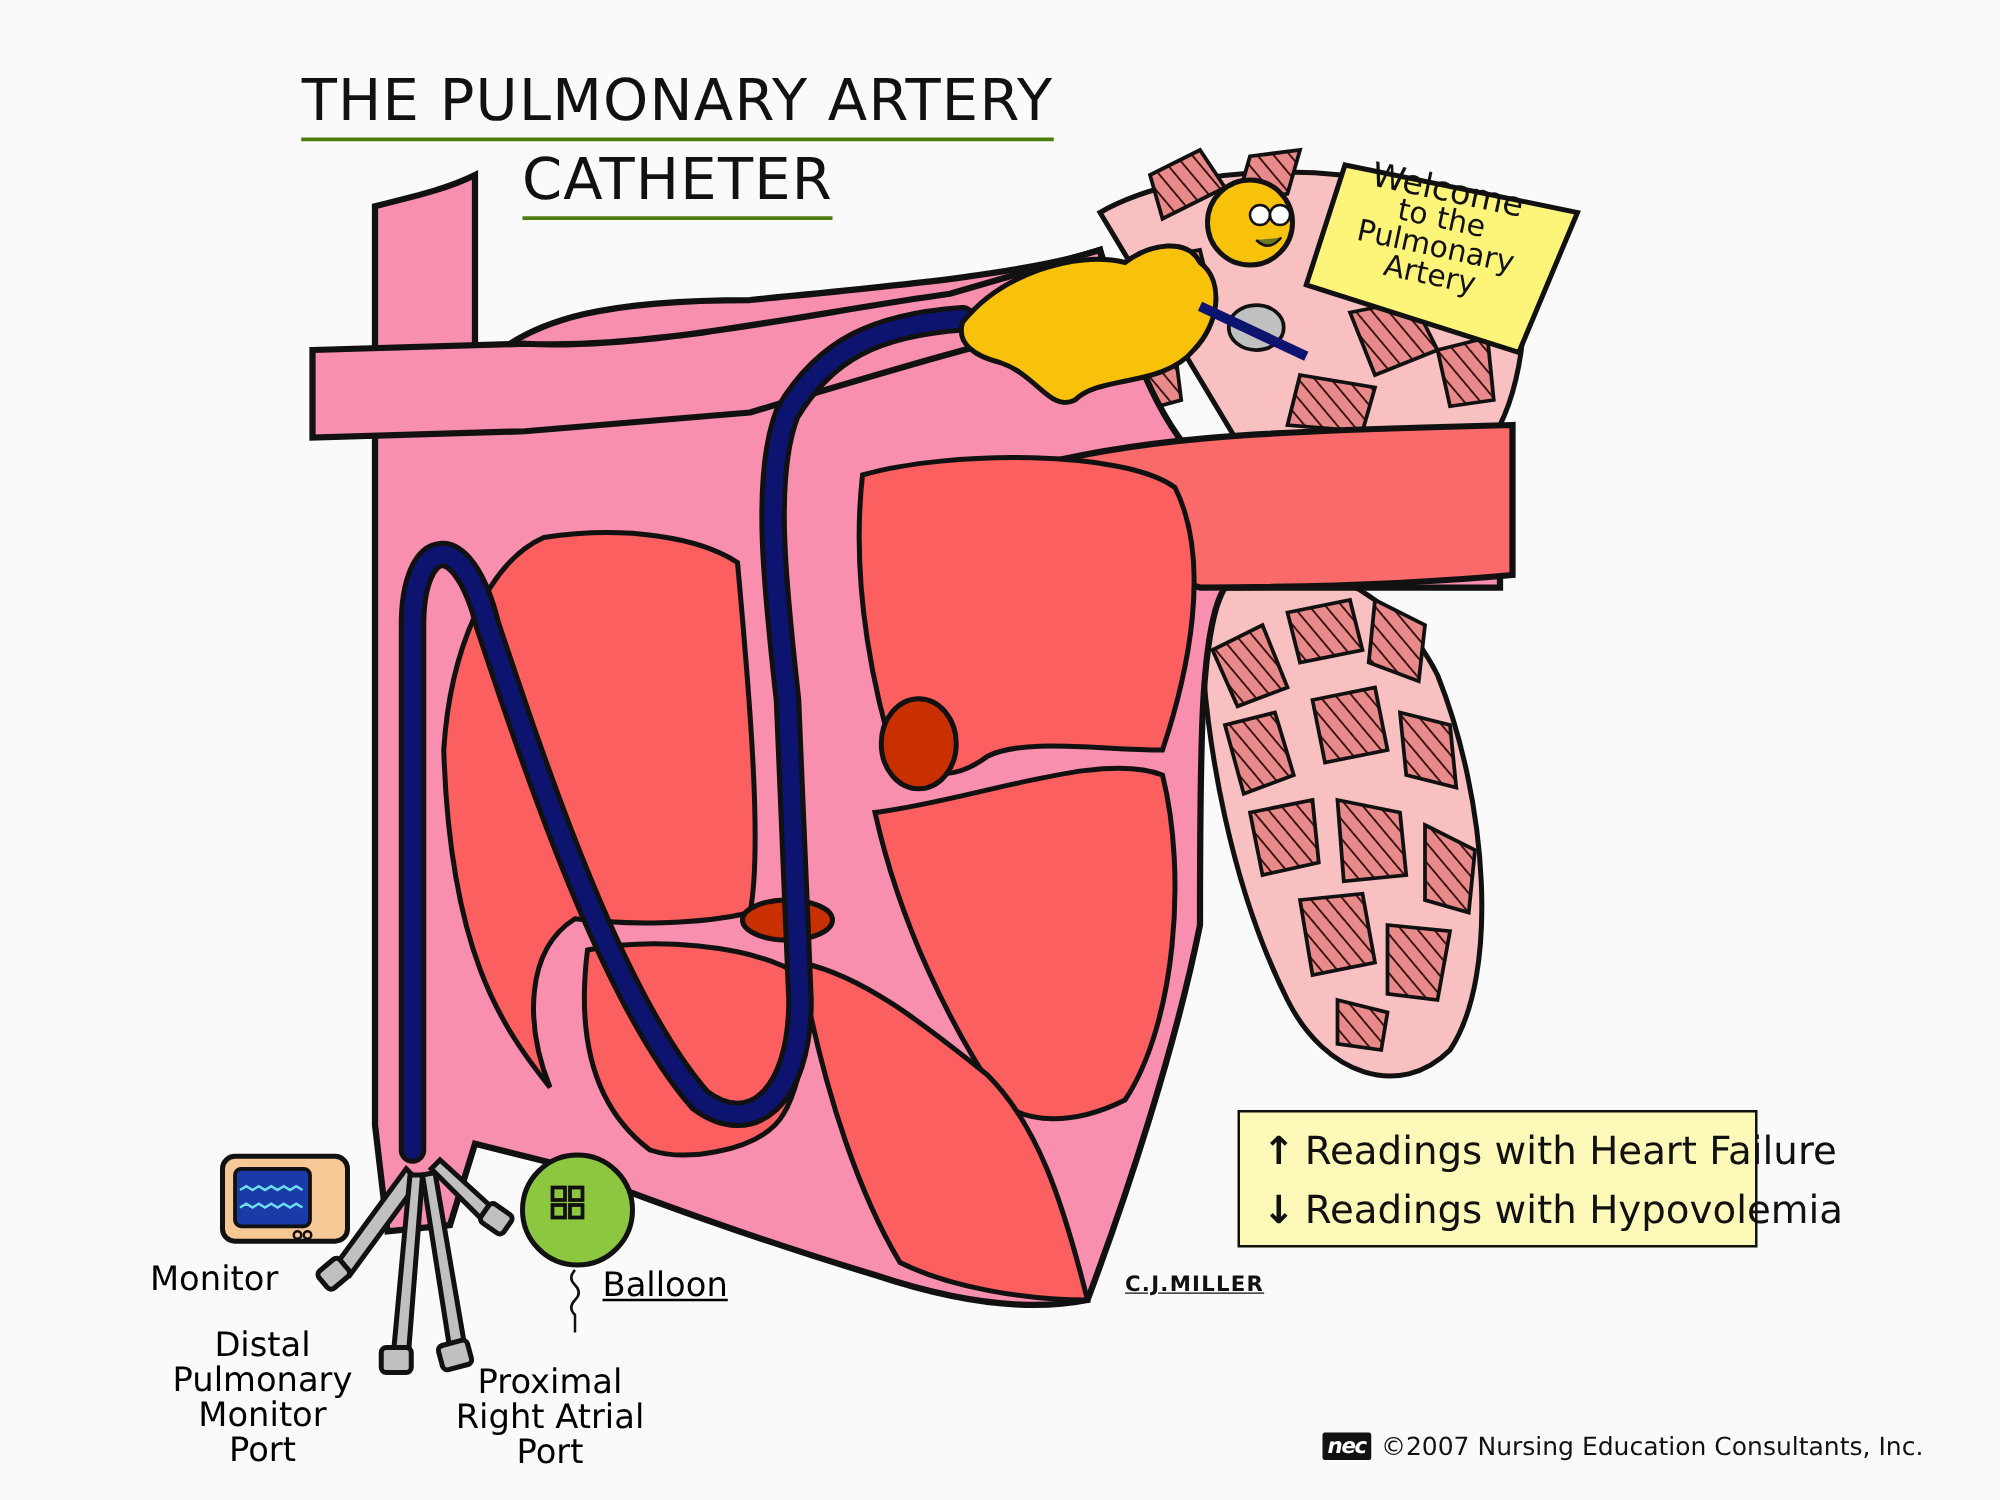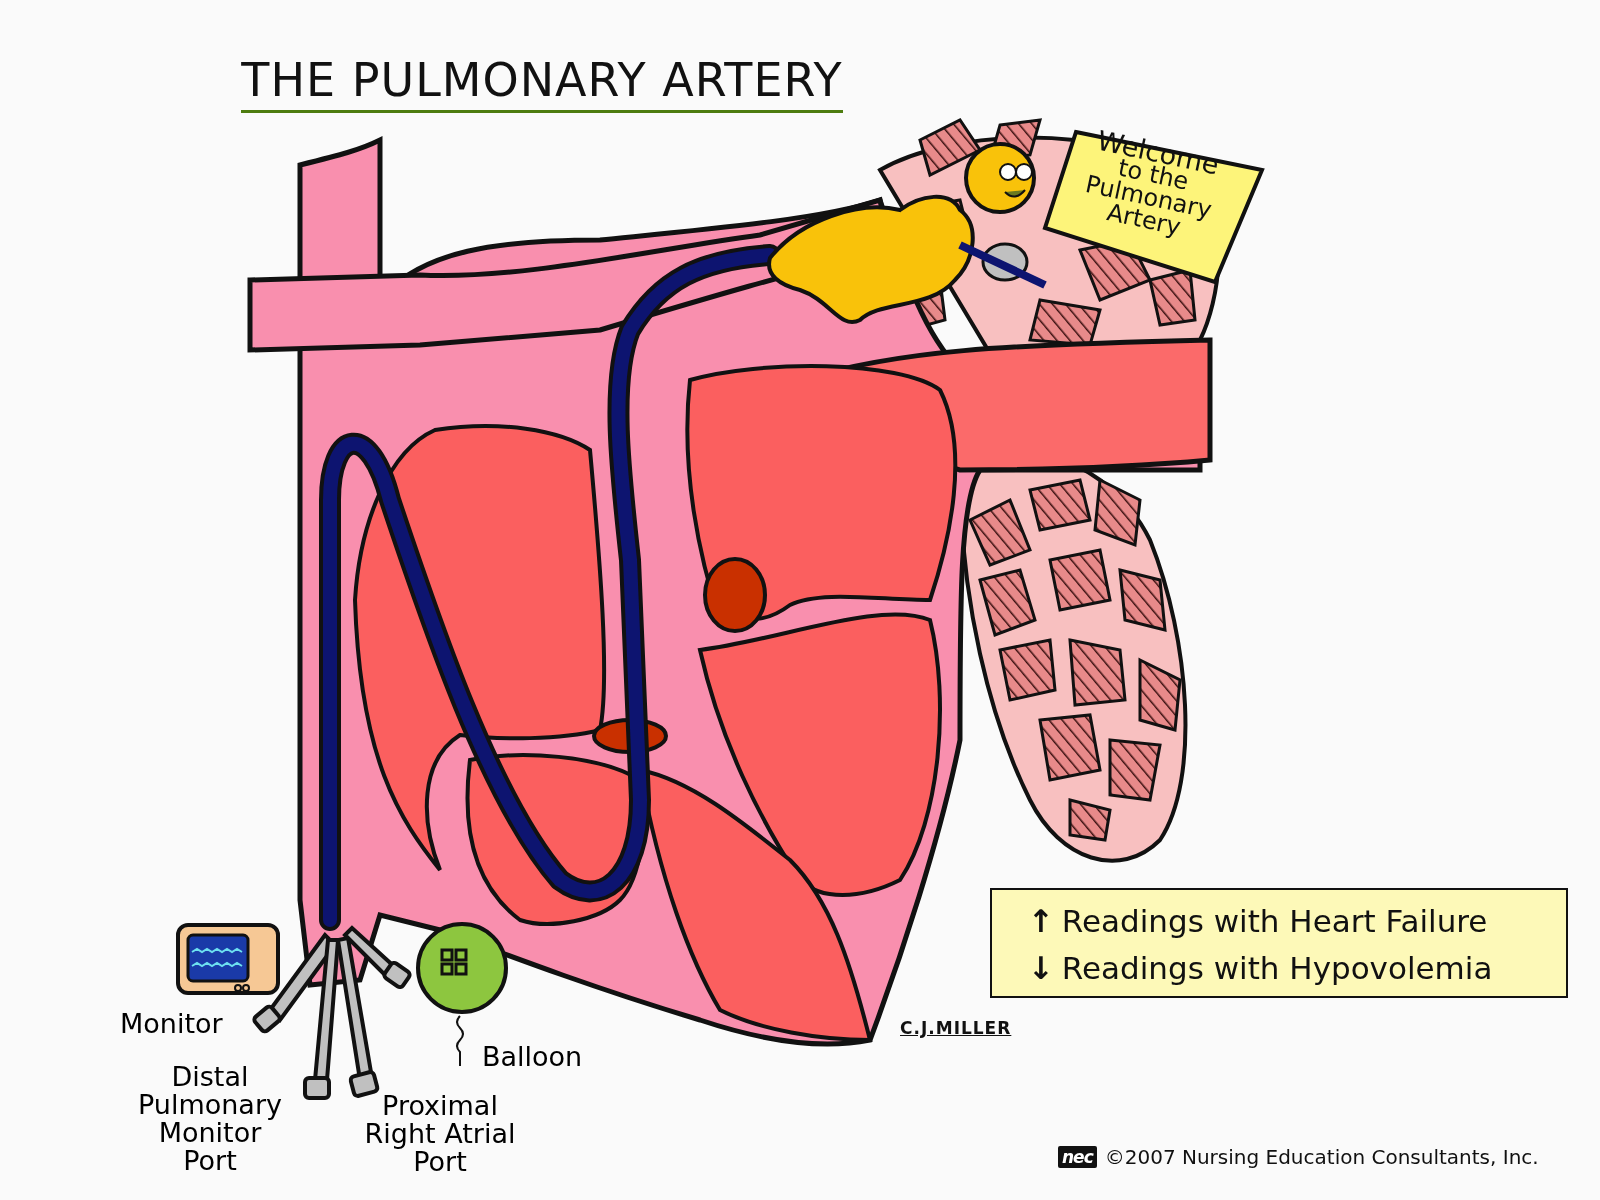--- a/index.html
+++ b/index.html
@@ -7,23 +7,23 @@
          font-family:"DejaVu Sans", sans-serif; color:#111; }
   svg#art { position:absolute; left:0; top:0; }
   .title { position:absolute; left:212px; top:50px; width:660px; text-align:center;
            font-family:"DejaVu Sans", sans-serif; font-size:46px; line-height:60px;
            letter-spacing:1px; font-weight:normal; }
   .title span { display:inline-block; border-bottom:3px solid #4d7c0f; }
   .label { position:absolute; font-family:"DejaVu Sans", sans-serif; font-size:27px;
            line-height:28px; text-align:center; color:#000000; }
   .sign { position:absolute; left:900px; top:1018px; font-size:17px; font-weight:bold;
           letter-spacing:1px; font-family:"DejaVu Sans", sans-serif;text-decoration:underline; }
-  .legend { position:absolute; left:990px; top:888px; width:578px; height:110px;
+  .legend { position:absolute; left:990px; top:888px; width:416px; height:110px;
             background:#fdf9b8; border:2px solid #111; box-sizing:border-box;
-            padding:8px 0 0 36px; }
+            padding:8px 0 0 18px;text-align:right; }
   .legend .row { font-size:31px; line-height:47px; white-space:nowrap; }
   .legend .arrow { display:inline-block; width:24px; font-weight:bold; }
   .sign-board { position:absolute; left:1062px; top:140px; width:172px; height:120px;
                 transform:rotate(12deg); text-align:center;
                 font-family:"DejaVu Sans", sans-serif; font-size:24px; line-height:23px; }
   .footer { position:absolute; left:1058px; top:1145px; font-size:20px; display:flex; align-items:center; gap:8px; }
   .logo { background:#111; color:#fff; font-weight:bold; font-size:17px; padding:1px 4px;
           border-radius:2px; letter-spacing:-1px;font-style:italic; }
 </style>
 </head>
@@ -126,31 +126,32 @@
     <path d="M960,245 L1045,285" stroke="#0d1470" stroke-width="8"></path>
   </g>
 
   <g>
     <path d="M1076,132 L1262,170 L1215,282 L1045,228 Z" fill="#fdf47a" stroke="#111" stroke-width="4"></path>
   </g>
 </svg>
 
 <div class="title">
   <span>THE PULMONARY ARTERY</span><br>
+  <span>CATHETER</span>
 </div>
 
 <div class="sign-board">
   <div style="font-size:27px">Welcome</div>
   <div>to the</div>
   <div>Pulmonary</div>
   <div>Artery</div>
 </div>
 
 <div class="label" style="left:120px; top:1010px;">Monitor</div>
-<div class="label" style="left:482px; top:1043px;">Balloon</div>
+<div class="label" style="left:482px; top:1015px;text-decoration:underline;">Balloon</div>
 <div class="label" style="left:130px; top:1063px; width:160px;">
   <div>Distal</div>
   <div>Pulmonary</div>
   <div>Monitor</div>
   <div>Port</div>
 </div>
 <div class="label" style="left:355px; top:1092px; width:170px;text-align:center;">
   <div>Proximal</div>
   <div>Right Atrial</div>
   <div>Port</div>

